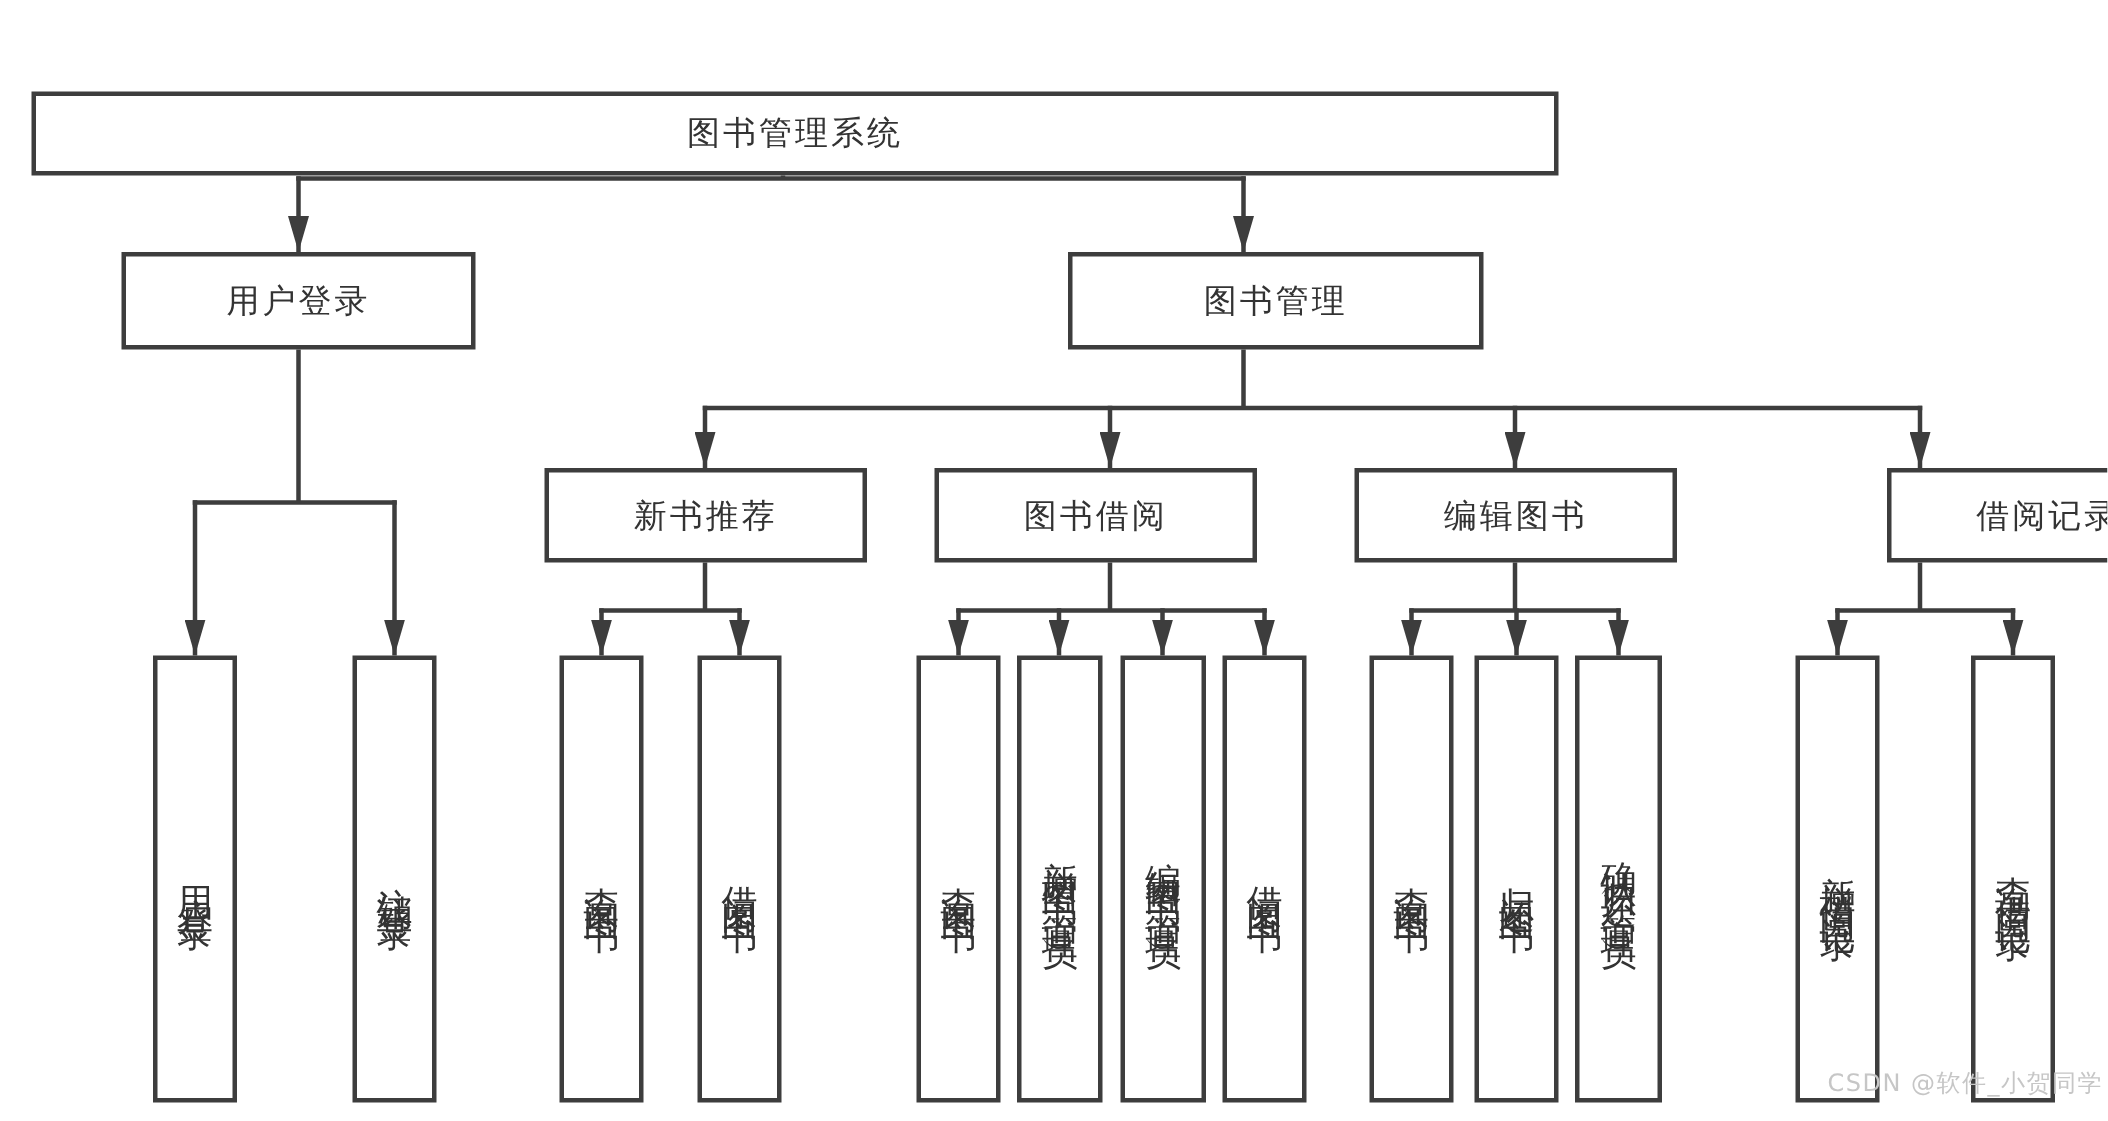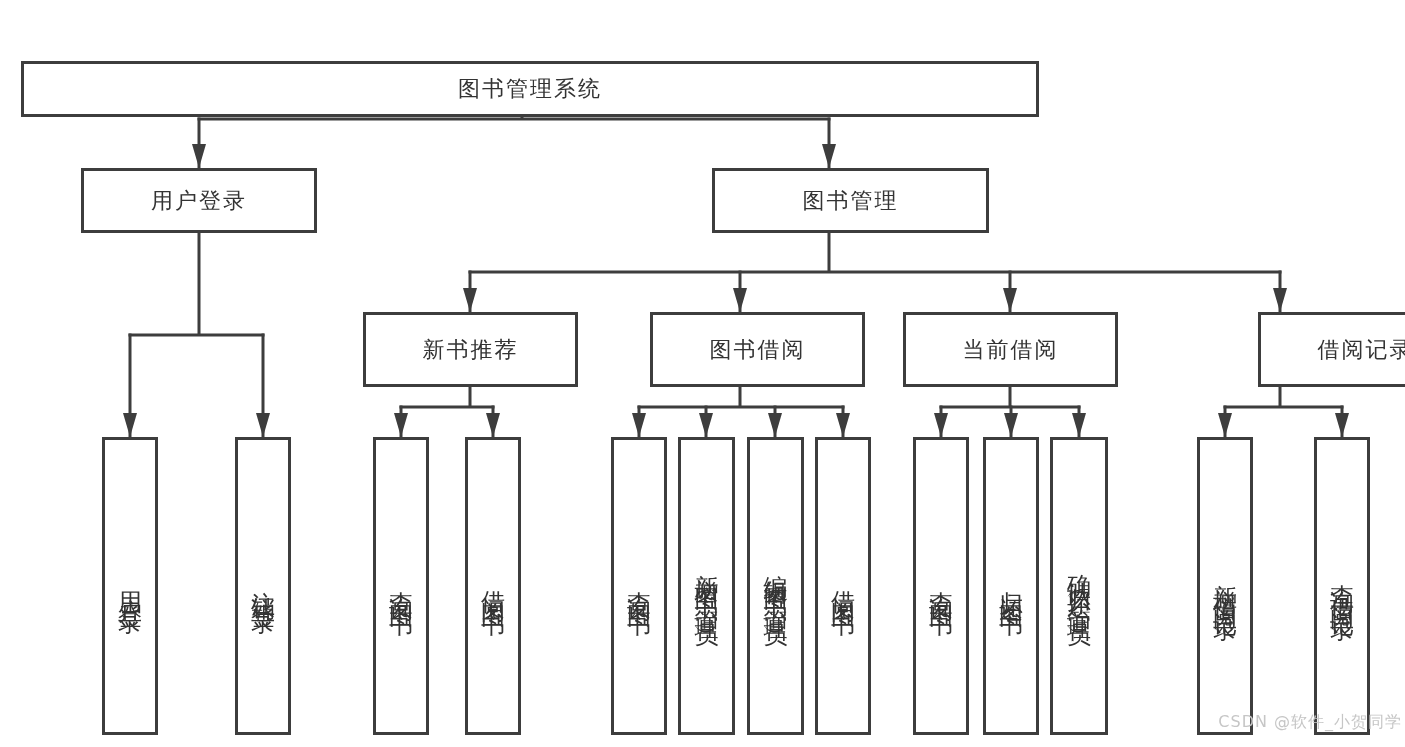--- a/index.html
+++ b/index.html
@@ -43,23 +43,23 @@
   }
   .hbox {
     font-size: 22px;
     letter-spacing: 2px;
     white-space: nowrap;
   }
   .box-root  { left: 21px;  top: 13px;  width: 1018px; height: 56px; margin-top: 48px; }
   .box-l2    { top: 168px;  height: 65px; }
   .box-login { left: 81px;  width: 236px; }
   .box-mgmt  { left: 712px; width: 277px; }
-  .box-l3    { top: 312px;  height: 75px; width: 215px; }
+  .box-l3    { top: 312px;  height: 63px; width: 215px; }
   .box-nb    { left: 363px; }
-  .box-bb    { left: 650px; }
+  .box-bb    { left: 623px; }
   .box-cb    { left: 903px; }
   .box-br    { left: 1226px; margin-left: 32px; }
 
   .vbox {
     top: 437px;
     height: 298px;
     width: 56px;
     font-size: 24px;
   }
   .vtext {
@@ -165,21 +165,21 @@
     <span>图书管理</span>
   </div>
 
   <div class="hbox box-l3 box-nb">
     <span>新书推荐</span>
   </div>
   <div class="hbox box-l3 box-bb">
     <span>图书借阅</span>
   </div>
   <div class="hbox box-l3 box-cb">
-    <span>当前借阅</span>
+    <span>编辑图书</span>
   </div>
   <div class="hbox box-l3 box-br">
     <span>借阅记录</span>
   </div>
 
   <div class="vbox leaf-1">
     <span class="vtext">用户登录</span>
   </div>
   <div class="vbox leaf-2">
     <span class="vtext">注销登录</span>

